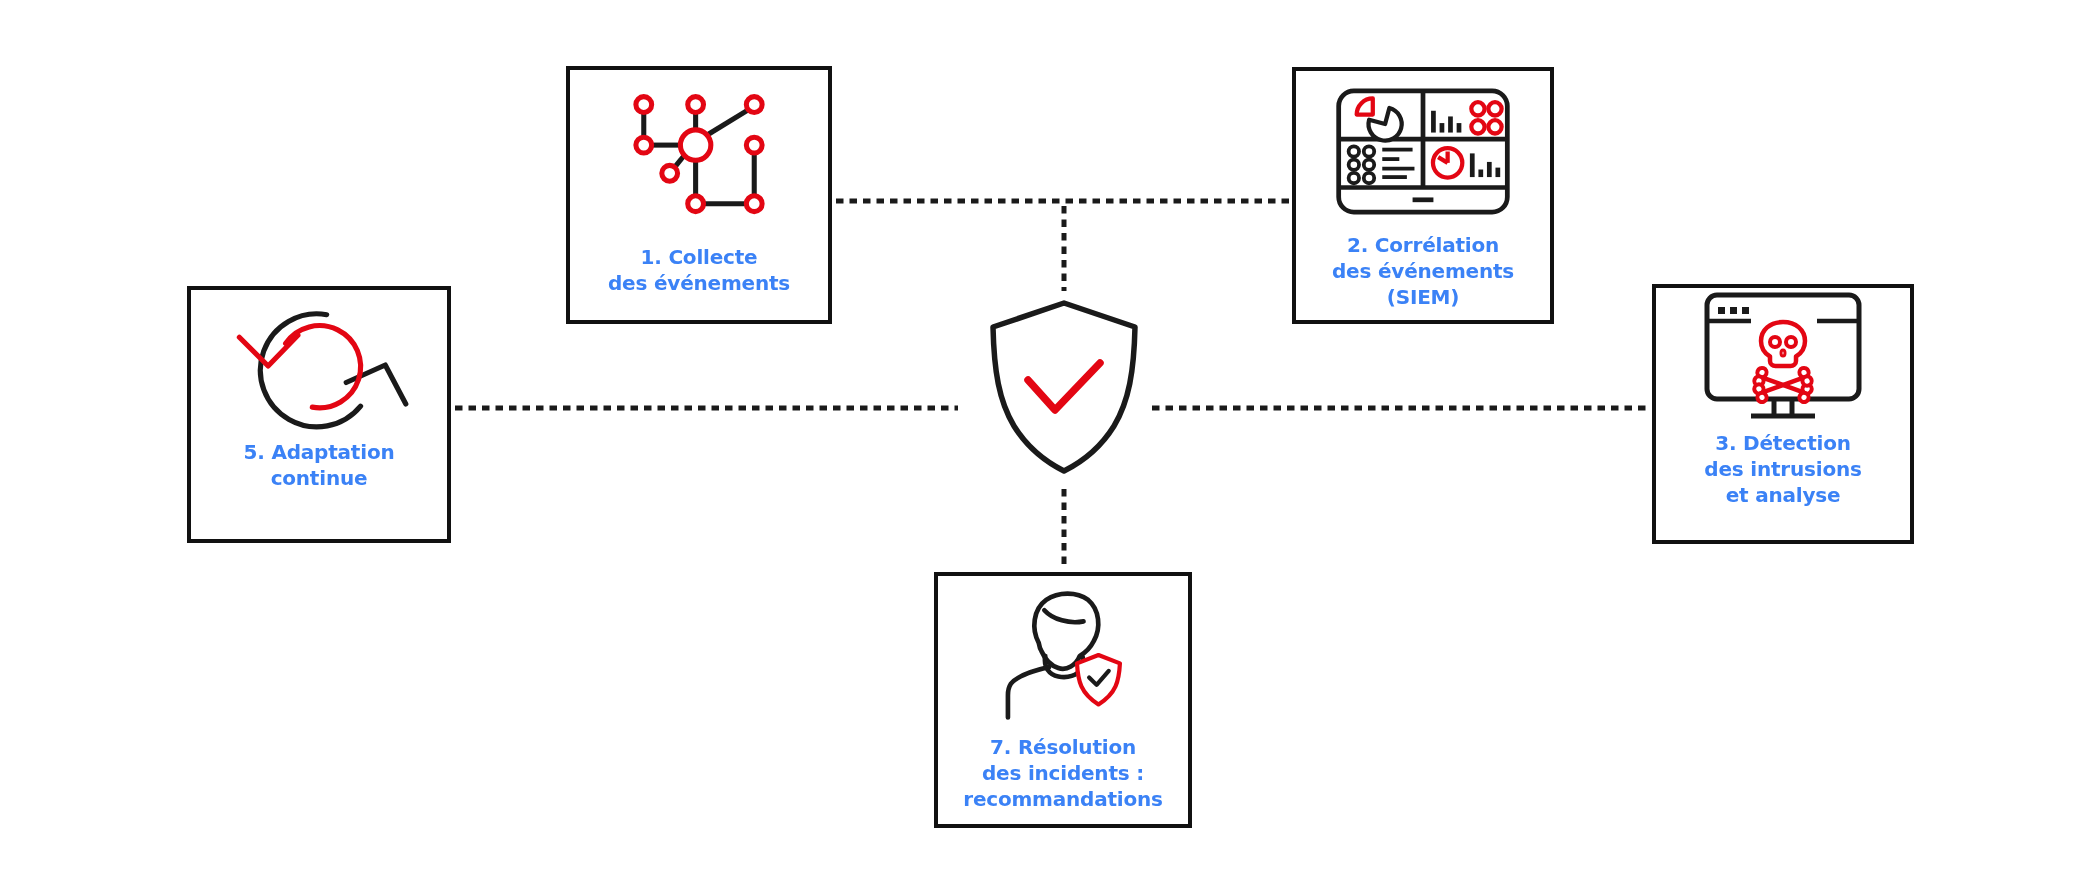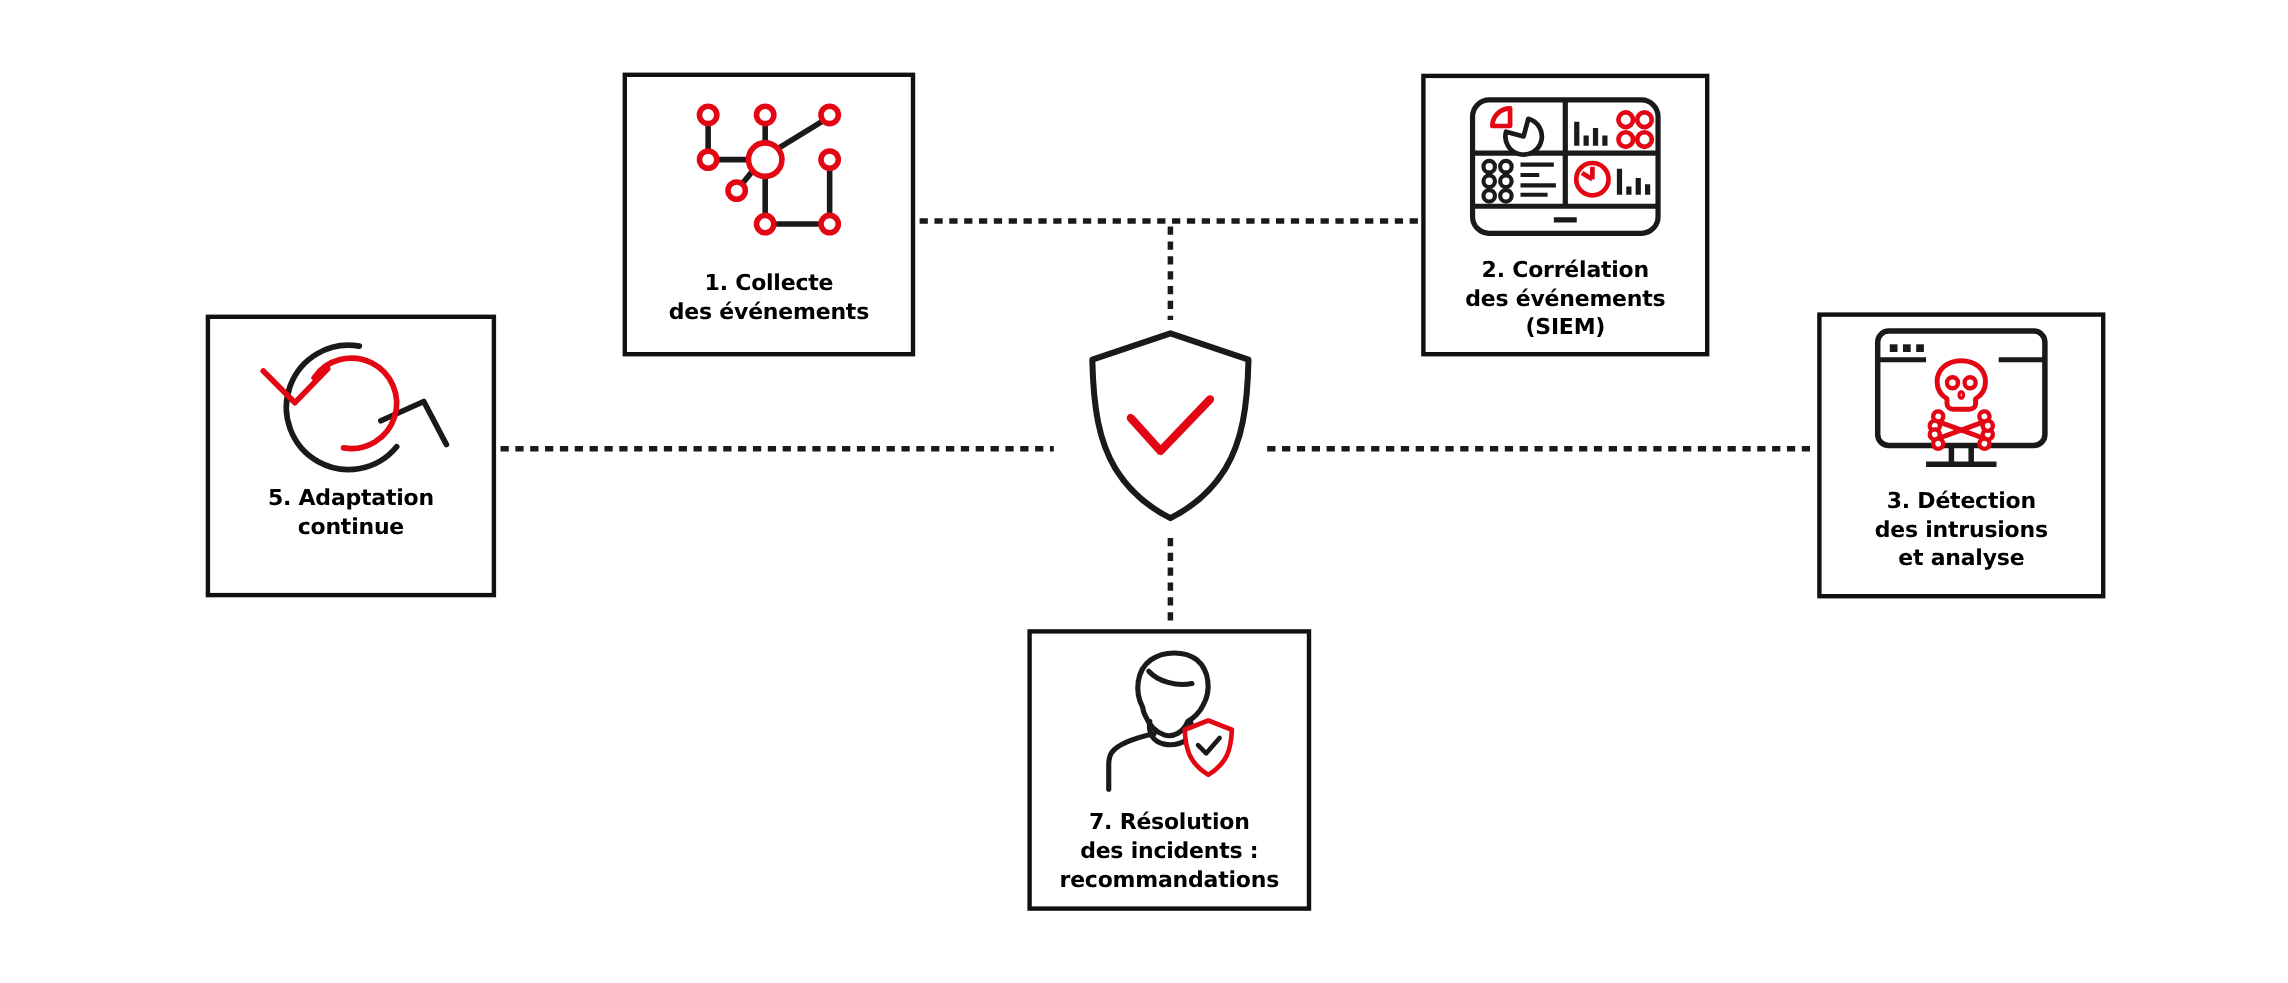--- a/index.html
+++ b/index.html
@@ -16,33 +16,33 @@
     border:4px solid #111111;
     background:#ffffff;
     box-sizing:border-box;
     display:flex;flex-direction:column;align-items:center;
   }
   .icon-area{flex:1;width:100%;display:flex;align-items:center;justify-content:center;}
   .step-label{
     font-weight:bold;
     font-size:20px;
     line-height:26px;
-    color:#000000;
+    color:#3b82f6;
     text-align:center;
     white-space:pre-line;
     letter-spacing:-0.2px;
   }
   #step-1{left:566px;top:66px;width:266px;height:258px;}
   #step-2{left:1292px;top:67px;width:262px;height:257px;}
   #step-3{left:1652px;top:284px;width:262px;height:260px;}
   #step-4{left:934px;top:572px;width:258px;height:256px;}
   #step-5{left:187px;top:286px;width:264px;height:257px;}
   #step-1 .step-label{padding-bottom:24px;}
   #step-2 .step-label{padding-bottom:10px;}
-  #step-3 .step-label{padding-bottom:20px;}
+  #step-3 .step-label{padding-bottom:32px;}
   #step-4 .step-label{padding-bottom:12px;}
   #step-5 .step-label{padding-bottom:55px;}
   .center-shield{position:absolute;left:980px;top:296px;}
   .sk{stroke:#1a1a1a;fill:none;}
   .sr{stroke:#e30613;fill:none;}
   .fw{fill:#ffffff;}
   .dash{stroke:#1a1a1a;stroke-width:5;stroke-dasharray:7.5 6;}
 </style>
 </head>
 <body>

